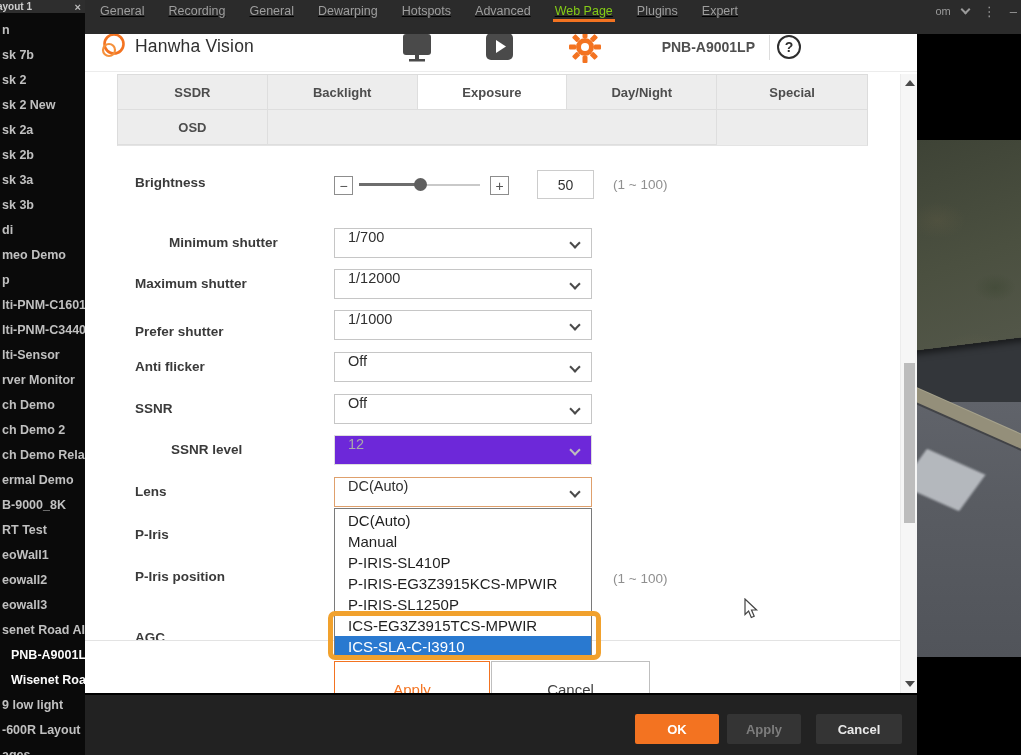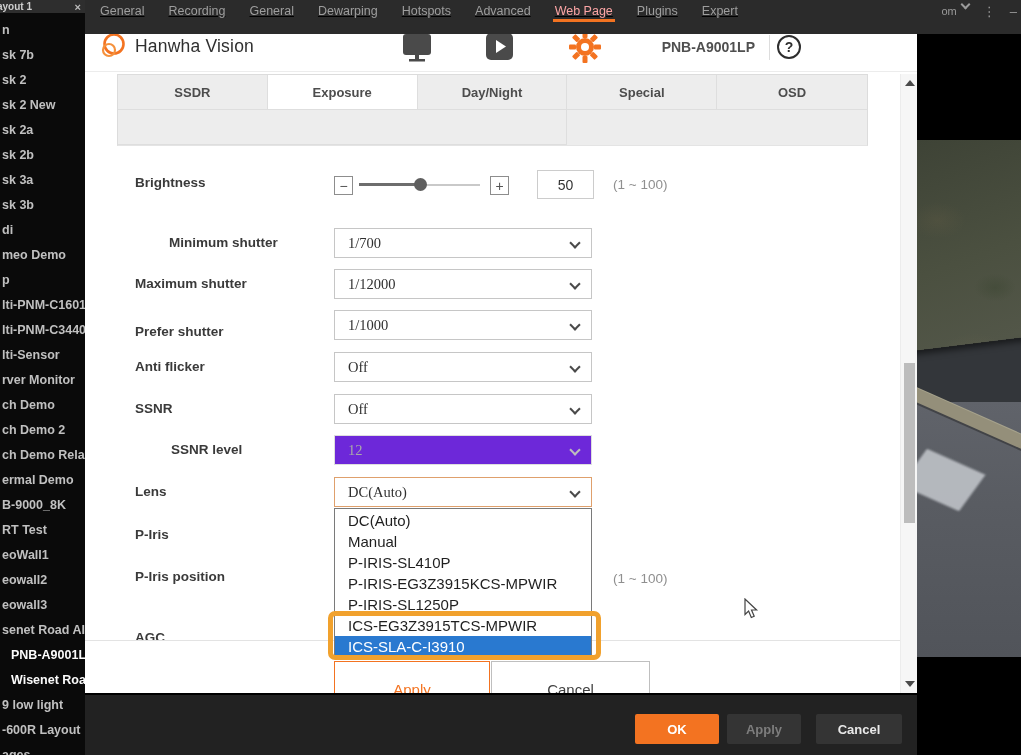--- a/index.html
+++ b/index.html
@@ -19,24 +19,24 @@
   #side-list { padding-top:5px; }
   .side-item { height:25px; line-height:25px; padding-left:2px; white-space:nowrap;
     color:#c0c0c0; font-size:12.5px; font-weight:700; }
   .side-item.hl { color:#fbfbfb; padding-left:11px; }
 
   
   #topbar { left:85px; top:0; width:936px; height:34px; background:#2b2b2b; z-index:30;text-decoration:underline; }
   #menu-items { display:flex; align-items:center; height:22px; padding-left:15px; gap:24px; }
   .menu-item { position:relative; color:#9e9e9e; font-size:12.5px; font-weight:400; white-space:nowrap; height:22px;
     display:flex; align-items:center; }
-  .menu-item.active { color:#fca5a5; }
+  .menu-item.active { color:#84cc16; }
   .menu-item.active::after { content:""; position:absolute; left:-2px; right:-2px; bottom:0; height:3px; background:#f37321; }
   #topbar-right { position:absolute; right:4px; top:0; height:22px; display:flex; align-items:center; gap:14px; color:#9a9a9a; }
-  #topbar-right .tb-label { font-size:11px; display:flex; align-items:flex-start; gap:5px; }
+  #topbar-right .tb-label { font-size:11px; display:flex; align-items:center; gap:11px; }
   .chev { width:7px; height:7px; border-right:2px solid #9a9a9a; border-bottom:2px solid #9a9a9a;
     transform:rotate(45deg); margin-top:-4px; }
   .kebab { font-size:13px; letter-spacing:0; color:#9a9a9a; }
   .dashico { font-size:13px; color:#9a9a9a; }
 
   
   #video-strip { left:917px; top:22px; width:104px; height:733px; background:#000; z-index:1; overflow:hidden; }
   #video-frame { position:absolute; left:0; top:118px; width:104px; height:517px; overflow:hidden;
     background:#5b5e63; }
   #v-grass { position:absolute; left:0; top:0; width:104px; height:268px;
@@ -88,21 +88,21 @@
   .step-btn { position:absolute; top:154px; width:19px; height:19px; border:1px solid #8d8d8d; background:#fff;
     font-size:14px; color:#555; line-height:16px; text-align:center; }
   #slider-track { position:absolute; left:274px; top:162px; width:121px; height:2px; background:#c9c9c9; }
   #slider-fill { position:absolute; left:274px; top:161px; width:62px; height:3px; background:#6d6d6d; }
   #slider-thumb { position:absolute; left:329px; top:156px; width:13px; height:13px; border-radius:50%; background:#5f5f5f; }
   #brightness-input { position:absolute; left:452px; top:148px; width:57px; height:29px; border:1px solid #ccc;
     text-align:center; font-size:14px; color:#333; font-family:"Liberation Sans",sans-serif; }
 
   
   .sel { position:absolute; left:249px; width:258px; height:30px; border:1px solid #c6c6c6; background:#fff;
-    display:flex; align-items:center; padding-left:13px; font-size:14.5px; color:#2f2f2f;font-family:Liberation Serif, serif; }
+    display:flex; align-items:flex-start; padding-left:13px; font-size:14.5px; color:#2f2f2f; }
   .sel .sel-chev { position:absolute; right:12px; top:10px; width:8px; height:8px;
     border-right:2px solid #4a4a4a; border-bottom:2px solid #4a4a4a; transform:rotate(45deg); }
   .sel.disabled { background:#6d28d9; border-color:#dedede; color:#a9a9a9; }
   .sel.disabled .sel-chev { border-color:#bdbdbd; }
   .sel.focused { border-color:#dfa06c; }
 
   
   #lens-list { position:absolute; left:249px; top:486px; width:258px; background:#fff;
     border:1px solid #7a7a7a; z-index:50; padding:1px 0; }
   .lens-opt { height:21px; line-height:21px; padding-left:13px; font-size:15px; color:#1f1f1f; white-space:nowrap; }
@@ -252,20 +252,21 @@
         </g>
         <circle cx="17" cy="17" r="4" fill="#ffffff"></circle>
       </svg>
       <span id="hdr-device">PNB-A9001LP</span>
       <div id="hdr-divider"></div>
       <div id="hdr-help">?</div>
     </div>
 
     <div id="tab-grid">
         <div class="tab-cell">SSDR</div>
+        <div class="tab-cell">Backlight</div>
         <div class="tab-cell active">Exposure</div>
         <div class="tab-cell">Day/Night</div>
         <div class="tab-cell">Special</div>
         <div class="tab-cell">OSD</div>
         <div class="tab-cell filler"></div>
       </div>
 
     <div class="f-label" style="top:153px;">Brightness</div>
     <button class="step-btn" style="left:249px;">−</button>
     <div id="slider-track"></div>

